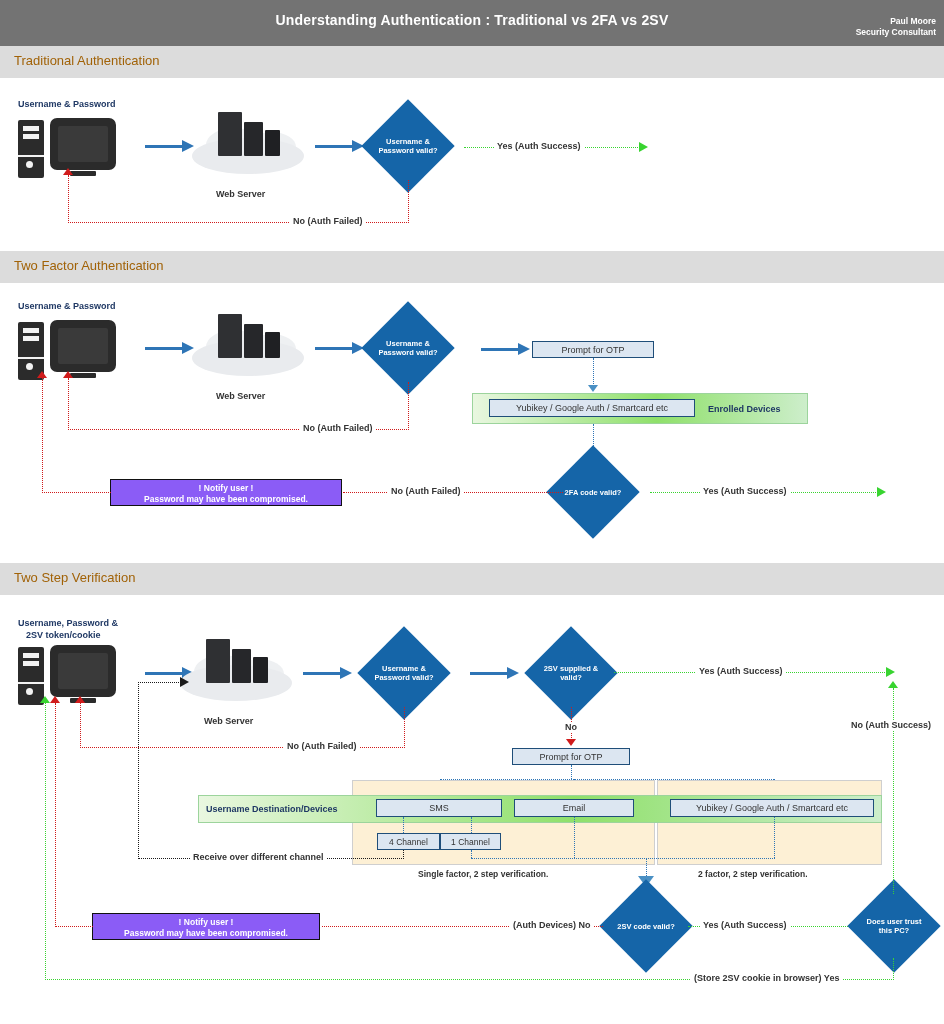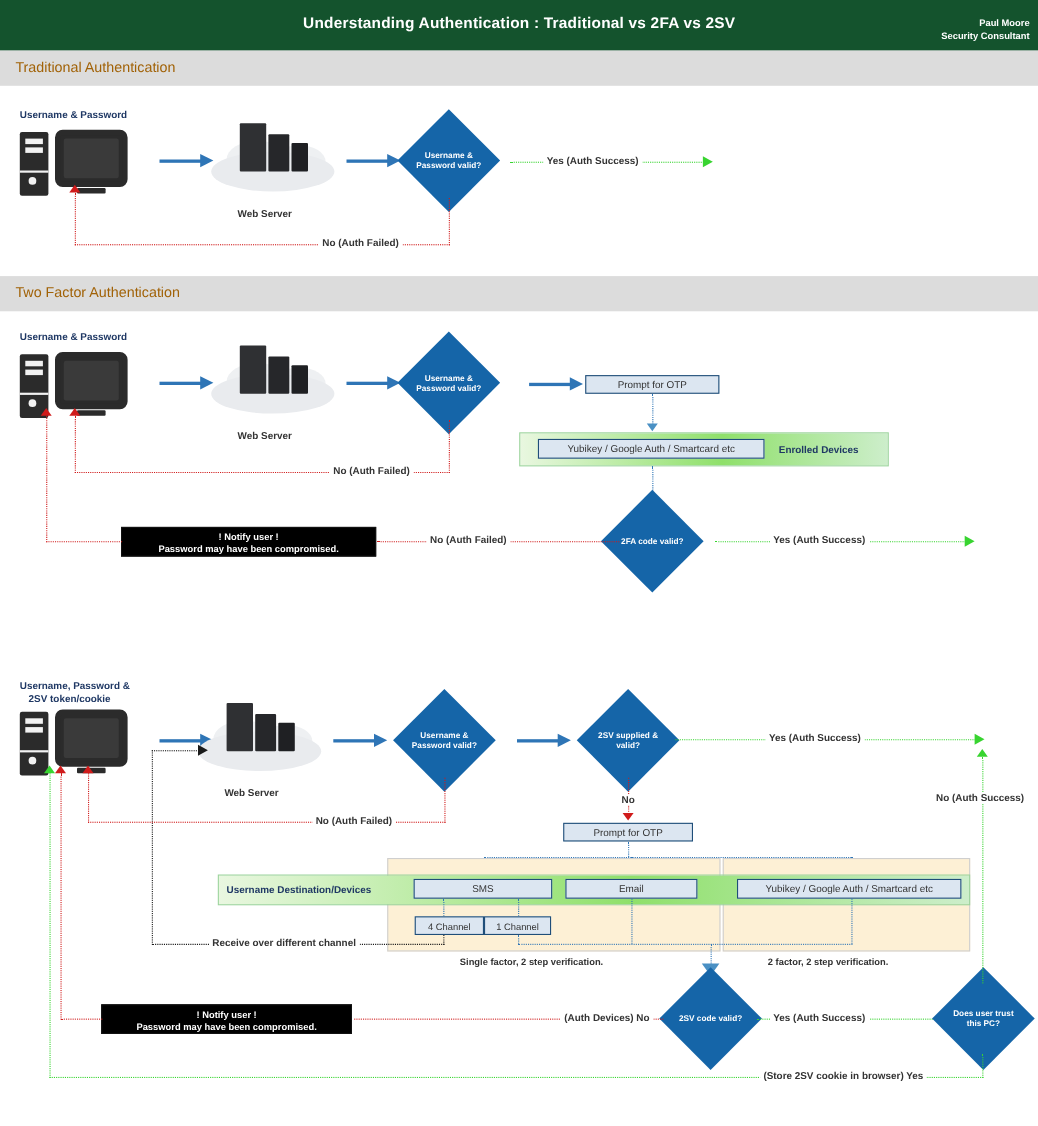--- a/index.html
+++ b/index.html
@@ -1,21 +1,21 @@
 <!DOCTYPE html>
 <html><head>
 <meta charset="utf-8">
 <style>
   html,body{margin:0;padding:0;background:#ffffff;}
   body{width:944px;height:1024px;position:relative;overflow:hidden;
        font-family:"Liberation Sans", sans-serif;color:#262626;}
   .canvas{position:relative;width:944px;height:1024px;}
 
   
-  .topbar{position:absolute;left:0;top:0;width:944px;height:46px;background:#14532d;}
+  .topbar{position:absolute;left:0;top:0;width:944px;height:46px;background:#737373;}
   .topbar .title{position:absolute;left:0;top:12px;width:944px;text-align:center;
       color:#ffffff;font-size:14px;font-weight:bold;letter-spacing:.2px;}
   .topbar .author{position:absolute;right:8px;top:16px;text-align:right;color:#ffffff;
       font-size:8.5px;font-weight:bold;line-height:11px;}
 
   
   .secbar{position:absolute;left:0;width:944px;height:32px;background:#dcdcdc;}
   .secbar span{position:absolute;left:14px;top:7px;font-size:13px;color:#a16207;}
 
   
@@ -31,21 +31,21 @@
       color:#ffffff;font-size:7.5px;font-weight:bold;text-align:center;line-height:9px;
       white-space:nowrap;}
 
   
   .pbox{position:absolute;background:#dce6f1;border:1.5px solid #1f4e79;
       display:flex;align-items:center;justify-content:center;
       font-size:9px;color:#333333;box-sizing:border-box;}
   .pbox.sm{font-size:8.5px;}
 
   
-  .alert{position:absolute;background:#000000;border:1.5px solid #111111;
+  .alert{position:absolute;background:#8b5cf6;border:1.5px solid #111111;
       color:#ffffff;font-size:8.5px;font-weight:bold;text-align:center;
       line-height:11px;box-sizing:border-box;padding-top:3px;}
 
   
   .greenpanel{position:absolute;
       background:linear-gradient(to right,#e9f7e0,#8fe06a 55%,#cdeecb);
       border:1px solid #9cd49c;box-sizing:border-box;}
   .tanpanel{position:absolute;background:#fdf0d5;border:1px solid #cfcfcf;box-sizing:border-box;}
   .greenlabel{position:absolute;font-size:9px;font-weight:bold;color:#1f3864;white-space:nowrap;}
 
@@ -234,20 +234,23 @@
 
   <div class="alert" style="left:110px;top:479px;width:232px;height:27px">
     <div>! Notify user !</div>
     <div>Password may have been compromised.</div>
   </div>
 
   <div class="hline dot red" style="left:42px;top:492px;width:69px"></div>
   <div class="vline vdot red" style="left:42px;top:378px;height:115px"></div>
   <div class="ar up red-up" style="left:37px;top:371px"></div>
 
+  <div class="secbar" style="top:563px">
+    <span>Two Step Verification</span>
+  </div>
 
   <div class="lbl" style="left:18px;top:618px">Username, Password &amp;</div>
   <div class="lbl" style="left:26px;top:630px">2SV token/cookie</div>
 
   <div class="pc" style="left:18px;top:645px">
     <div class="tower">
         <div class="s1"></div>
         <div class="s2"></div>
         <div class="sep"></div>
         <div class="dotc"></div>

